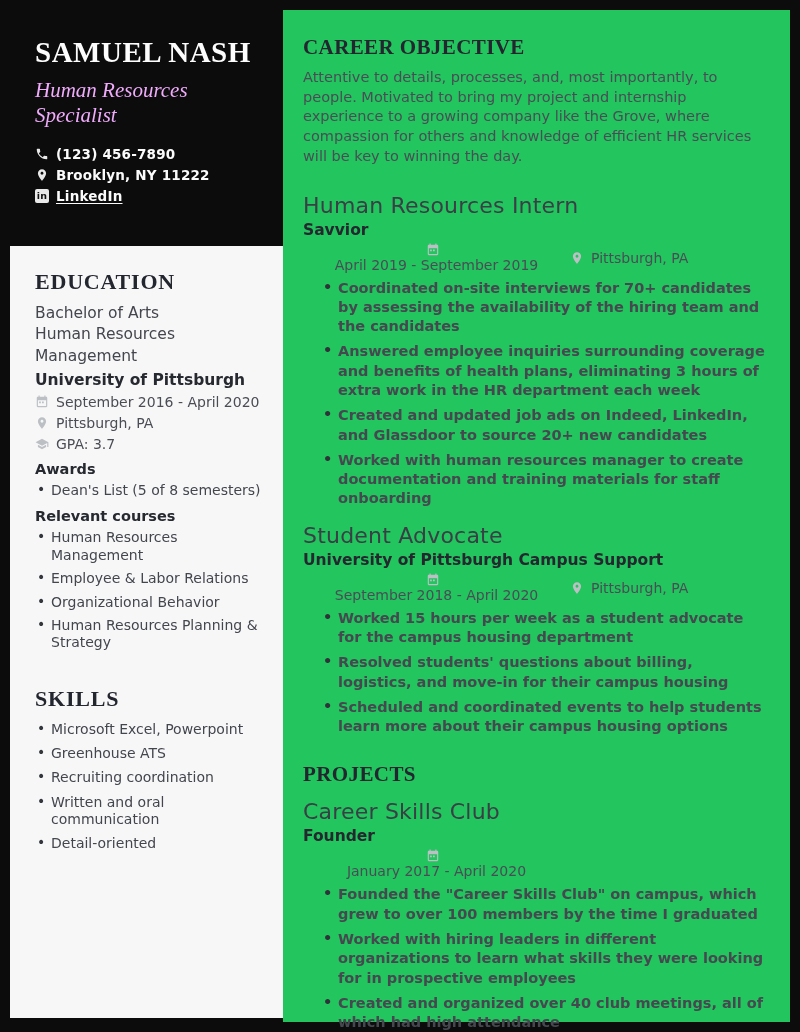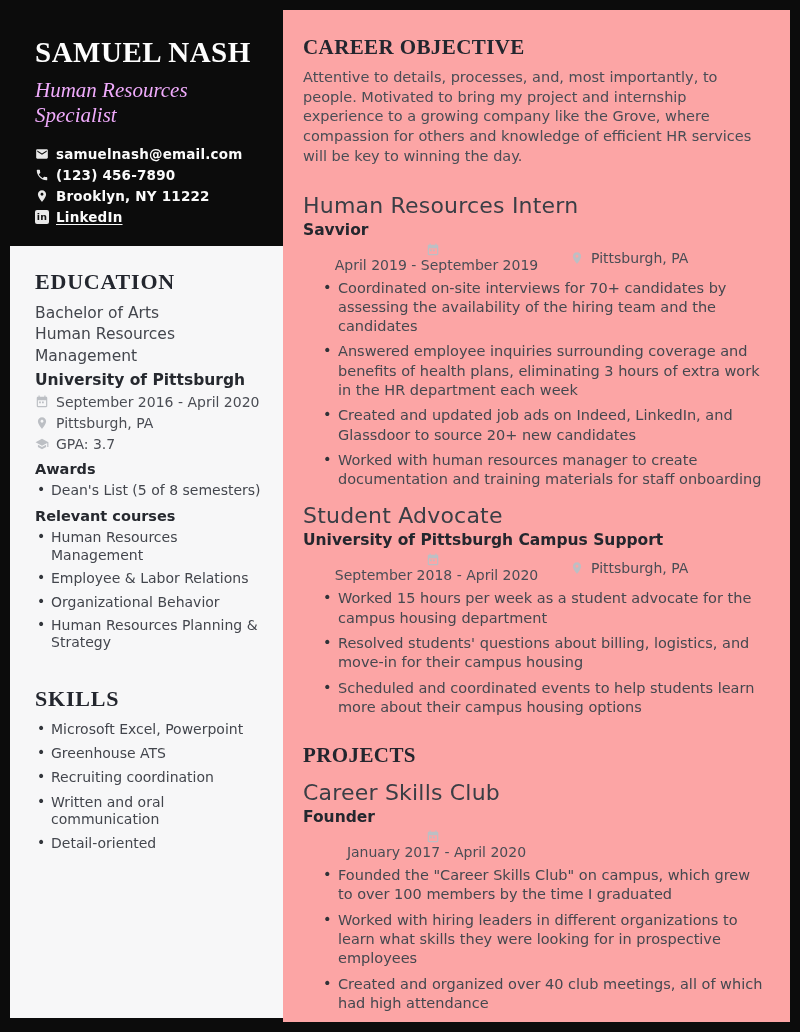--- a/index.html
+++ b/index.html
@@ -68,40 +68,40 @@
   ul.blist { list-style:none; margin-top:5px; }
   ul.blist li { position:relative; padding-left:16px; font-size:14px; line-height:1.24; margin-bottom:6px; color:#43464d; }
   ul.blist li::before { content:"•"; position:absolute; left:2px; top:-1px; color:#33363c; }
   .skills-block { margin-top:34px; }
   .skills-block ul.blist { margin-top:9px; }
   ul.blist.skills li { margin-bottom:7px; }
   
   .main-body {
     position:absolute; left:283px; top:10px;
     width:507px; height:1012px;
-    background:#fca5a5;
+    background:#22c55e;
     padding:25px 24px 0 20px;
     color:#4a4d55;
   }
   .main-heading {
     font-family:"Liberation Serif","DejaVu Serif",serif;
     font-weight:bold;
     font-size:21px;
     letter-spacing:0.4px;
     color:#23262e;
   }
   .objective-text { font-size:14.5px; line-height:1.36; margin-top:8px; color:#4a4d55; }
   .section { margin-top:26px; }
   .entry-title { font-size:22px; font-weight:400; color:#3a3e45; margin-top:12px; letter-spacing:0.2px; }
   .entry-company { font-size:15.5px; font-weight:bold; color:#24272e; margin-top:3px; }
   .entry-meta { display:flex; align-items:center; margin-top:4px; font-size:14px; color:#4a4d55; }
   .entry-meta .icon { width:14px; height:14px; flex:none; fill:#bcbfc4; margin-right:7px; }
   .entry-meta .date-cell { display:flex; align-items:center; width:267px;flex-direction:column; }
   .entry-meta .loc-cell { display:flex; align-items:center; }
-  ul.mlist { list-style:none; margin-top:6px; margin-left:18px; }
+  ul.mlist { list-style:none; margin-top:6px; margin-left:18px;font-weight:bold; }
   ul.mlist li { position:relative; padding-left:17px; font-size:14.5px; line-height:1.33; margin-bottom:6px; color:#45484f; }
   ul.mlist li::before { content:"•"; position:absolute; left:2px; top:-1px; color:#2f3238; }
 </style>
 </head>
 <body>
 
 <svg width="0" height="0" style="position:absolute">
   <defs>
     <symbol id="i-mail" viewBox="0 0 24 24">
         <path d="M20 4H4c-1.1 0-2 .9-2 2v12c0 1.1.9 2 2 2h16c1.1 0 2-.9 2-2V6c0-1.1-.9-2-2-2zm0 4.2-8 5-8-5V6l8 5 8-5v2.2z"></path>
@@ -120,26 +120,20 @@
       </symbol>
   </defs>
 </svg>
 
 <div class="page">
 
   <div class="header-block">
     <div class="person-name">SAMUEL NASH</div>
     <div class="person-title">Human Resources Specialist</div>
     <div class="contact-list">
-      <div class="contact-row">
-        <svg class="icon">
-            <use href="#i-mail"></use>
-          </svg>
-        <span>samuelnash@email.com</span>
-      </div>
       <div class="contact-row">
         <svg class="icon">
             <use href="#i-phone"></use>
           </svg>
         <span>(123) 456-7890</span>
       </div>
       <div class="contact-row">
         <svg class="icon">
             <use href="#i-pin"></use>
           </svg>

